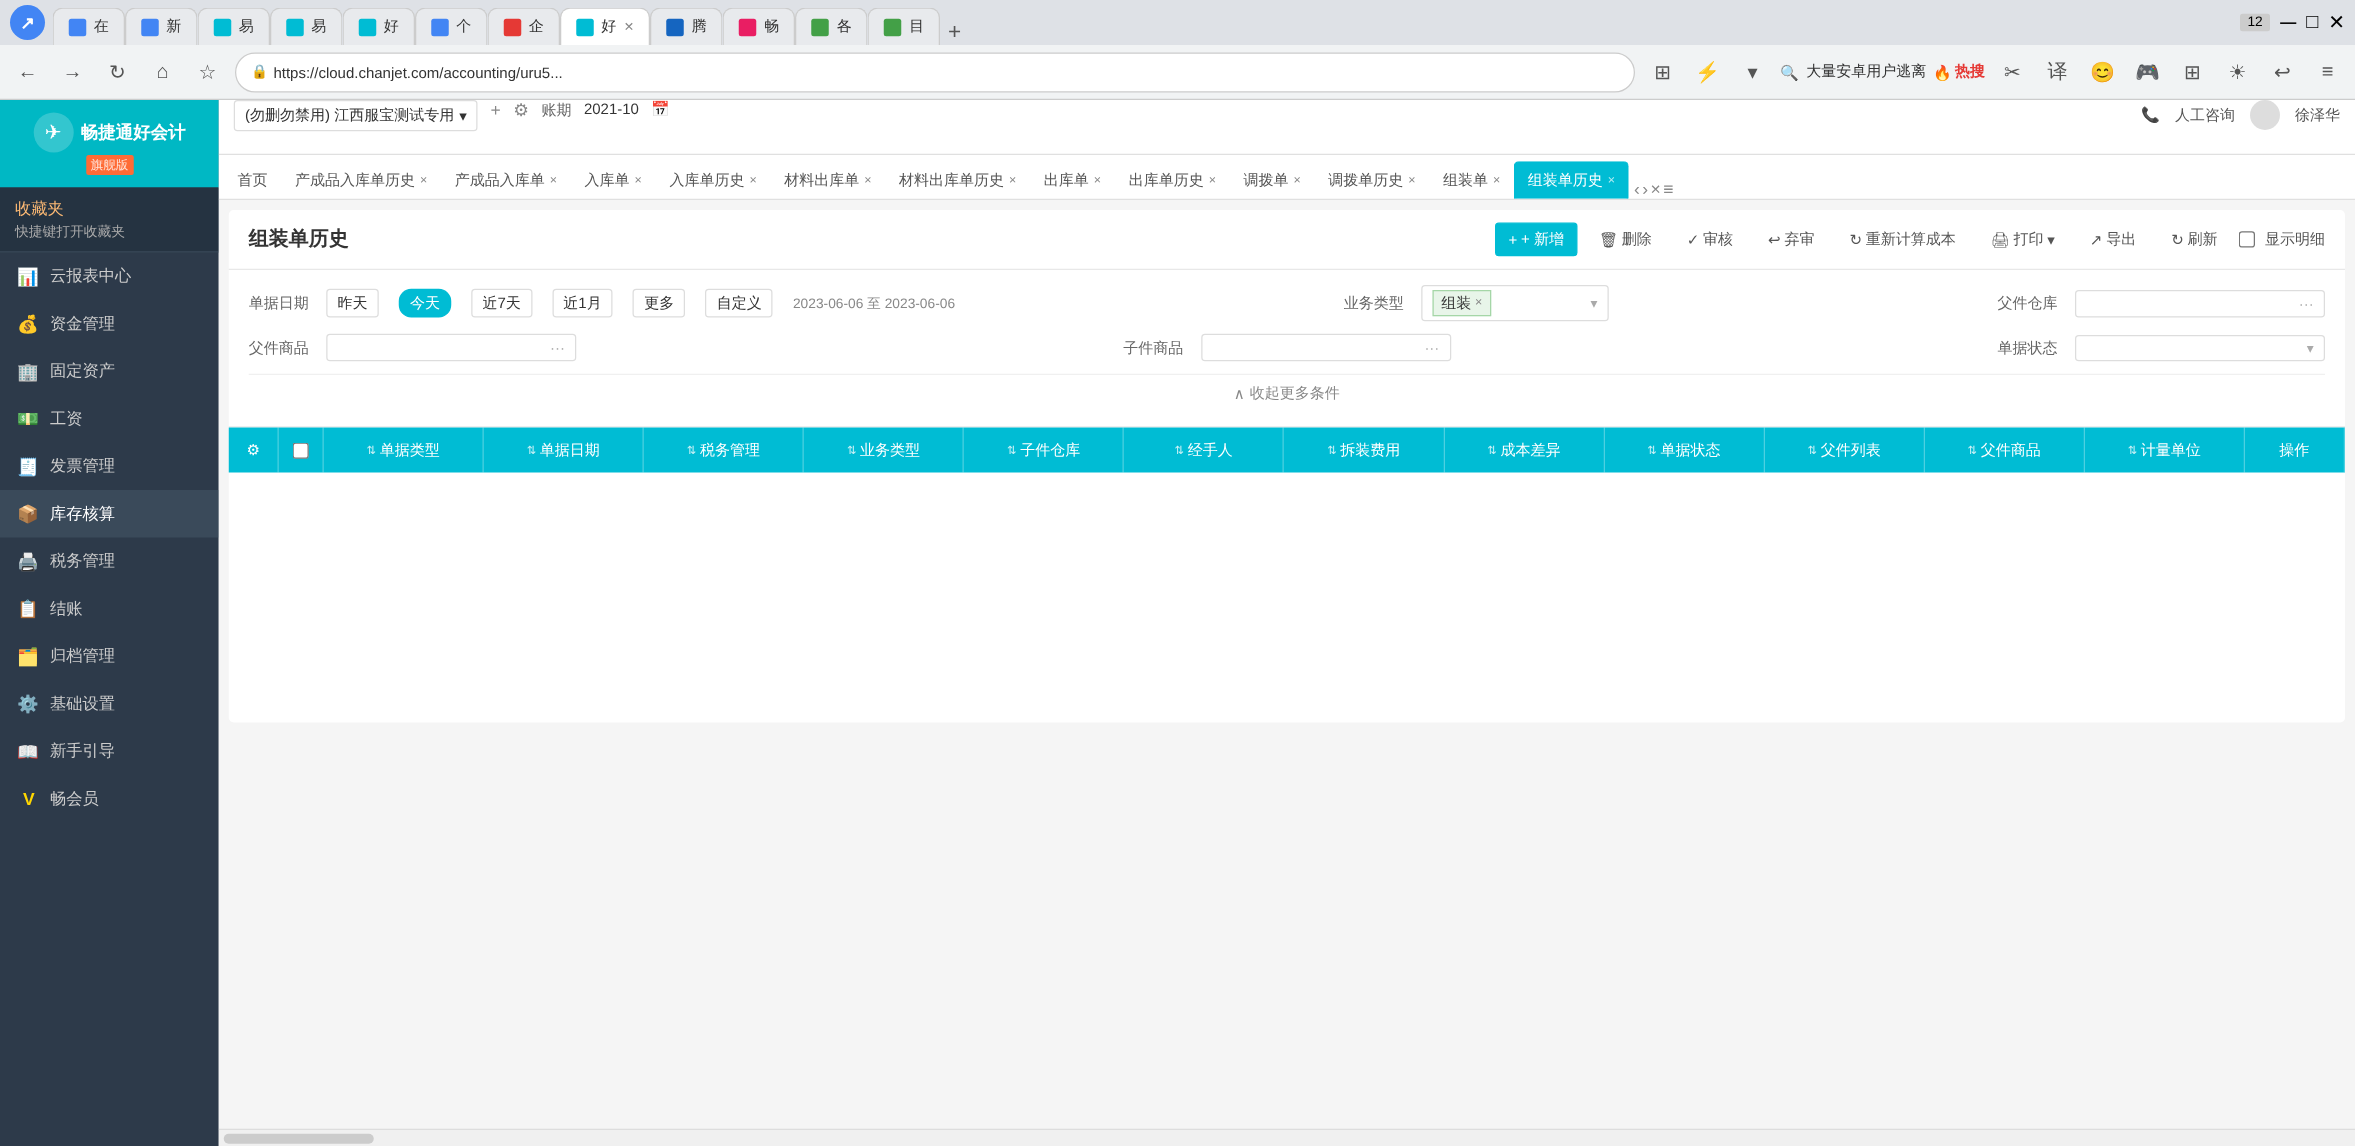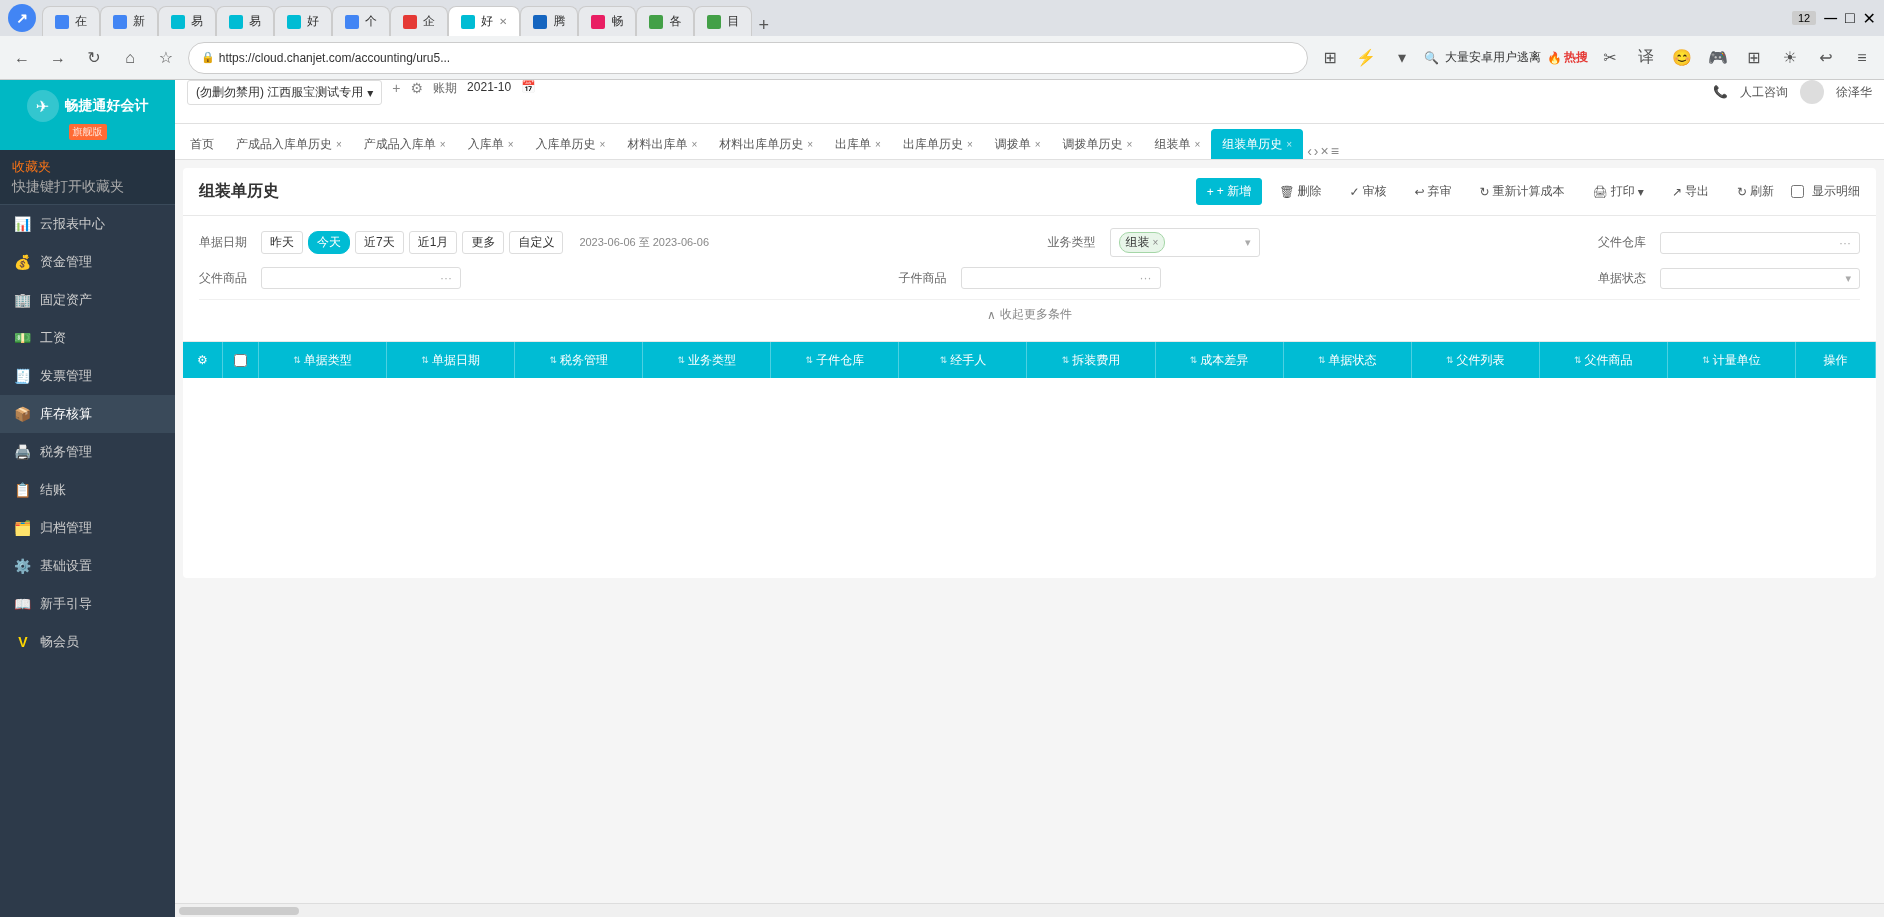--- a/index.html
+++ b/index.html
@@ -24,22 +24,22 @@
 
     
     .app-container { display: flex; flex: 1; overflow: hidden; height: calc(917px - 80px); }
 
     
     .sidebar { width: 175px; background: #2d3a4a; display: flex; flex-direction: column; color: #fff; }
     .sidebar-logo { height: 70px; background: #00b8c4; display: flex; align-items: center; justify-content: center; flex-direction: column; gap: 2px; }
     .sidebar-logo-text { font-size: 14px; font-weight: bold; color: #fff; }
     .sidebar-logo-sub { font-size: 10px; color: rgba(255,255,255,0.8); background: #ff6b35; padding: 1px 4px; border-radius: 2px; }
     .sidebar-favorites { padding: 8px 12px; background: #253341; font-size: 12px; color: #aaa; border-bottom: 1px solid #3a4a5a; }
-    .sidebar-favorites-title { color: #f97316; font-size: 13px; margin-bottom: 2px; }
-    .sidebar-favorites-hint { font-size: 14px; color: #aaa; }
+    .sidebar-favorites-title { color: #fdba74; font-size: 13px; margin-bottom: 2px; }
+    .sidebar-favorites-hint { font-size: 11px; color: #aaa; }
     .sidebar-menu { flex: 1; overflow-y: auto; }
     .menu-item { display: flex; align-items: center; gap: 8px; padding: 10px 14px; color: #ccc; cursor: pointer; font-size: 13px; }
     .menu-item .menu-icon { width: 18px; height: 18px; display: flex; align-items: center; justify-content: center; font-size: 14px; }
 
     
     .main-content { flex: 1; display: flex; flex-direction: column; background: #f5f5f5; overflow: hidden; }
 
     
     .app-header { height: 44px; background: #fff; display: flex; align-items: flex-start; padding: 0 12px; gap: 10px; border-bottom: 1px solid #e0e0e0; }
     .company-selector { display: flex; align-items: center; gap: 4px; font-size: 12px; color: #333; border: 1px solid #ddd; padding: 3px 8px; border-radius: 3px; cursor: pointer; }
@@ -60,25 +60,25 @@
     .page-title-bar { display: flex; align-items: center; justify-content: space-between; padding: 10px 16px; border-bottom: 1px solid #e8e8e8; }
     .page-title-text { font-size: 16px; font-weight: bold; color: #333; }
     .page-actions { display: flex; align-items: center; gap: 6px; }
     .action-btn { display: flex; align-items: center; gap: 3px; padding: 4px 10px; font-size: 12px; cursor: pointer; border-radius: 3px; border: 1px solid transparent; color: #555; background: #fff; }
     .action-btn.primary { background: #00bcd4; color: #fff; border-color: #00bcd4; }
 
     
     .filter-area { padding: 12px 16px; border-bottom: 1px solid #e8e8e8; }
     .filter-row { display: flex; align-items: center; gap: 12px; margin-bottom: 10px; }
     .filter-label { font-size: 12px; color: #666; white-space: nowrap; min-width: 50px; }
-    .filter-date-btns { display: flex; gap: 5px; }
+    .filter-date-btns { display: flex; gap: 16px; }
     .date-btn { padding: 2px 8px; font-size: 12px; border: 1px solid #ddd; border-radius: 3px; cursor: pointer; background: #fff; color: #333; }
     .date-btn.active { background: #00bcd4; color: #fff; border-color: #00bcd4; border-radius: 10px; }
     .date-range { font-size: 11px; color: #888; margin-left: 4px; }
-    .filter-tag { display: flex; align-items: center; gap: 3px; background: #e8f5e9; border: 1px solid #a5d6a7; padding: 1px 6px; border-radius: 10px; font-size: 12px; color: #333; }
+    .filter-tag { display: flex; align-items: center; gap: 3px; background: #e8f5e9; border: 1px solid #a5d6a7; padding: 1px 6px; border-radius: 0; font-size: 12px; color: #333; }
     .filter-tag-close { cursor: pointer; color: #888; font-size: 10px; }
     .collapse-btn { display: flex; align-items: center; gap: 4px; color: #888; font-size: 12px; cursor: pointer; justify-content: center; padding: 6px 0; border-top: 1px solid #f0f0f0; margin-top: 4px; }
 
     
     .data-table-wrapper { padding: 0 0; }
     .data-table-header { display: flex; align-items: center; background: #00bcd4; height: 36px; color: #fff; font-size: 12px; }
     .th-cell { display: flex; align-items: center; justify-content: center; padding: 0 6px; height: 100%; border-right: 1px solid rgba(255,255,255,0.3); flex: 1; cursor: pointer; white-space: nowrap; gap: 3px; }
     .th-cell.setting { flex: 0 0 40px; }
     .th-cell.checkbox-col { flex: 0 0 36px; }
     .th-cell.ops-col { flex: 0 0 80px; }

